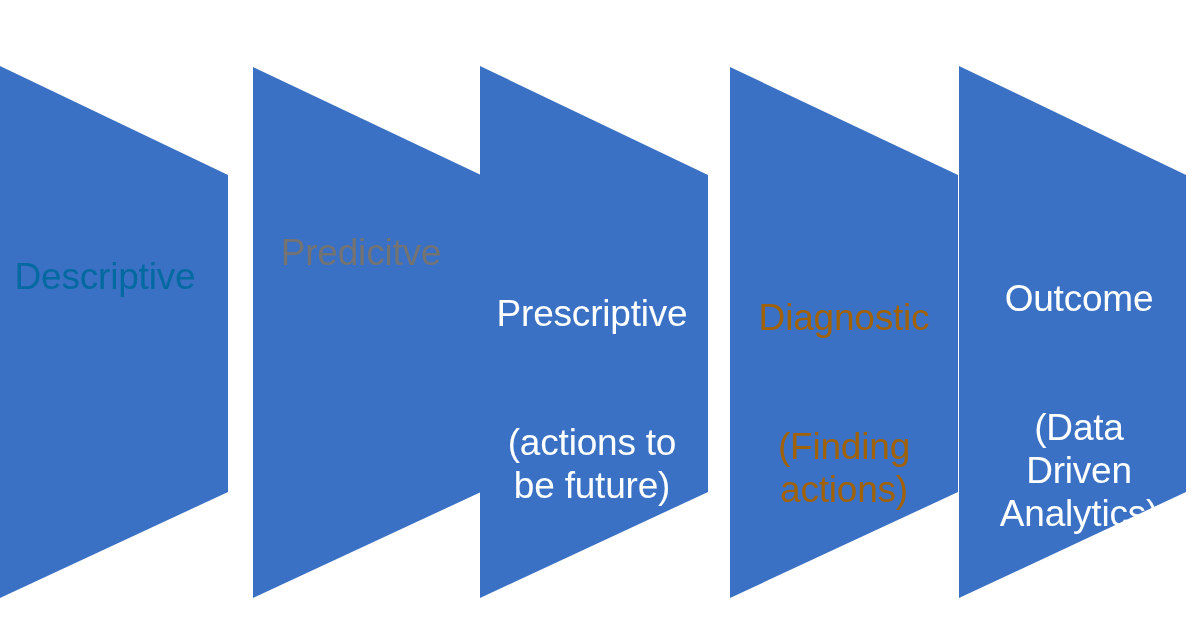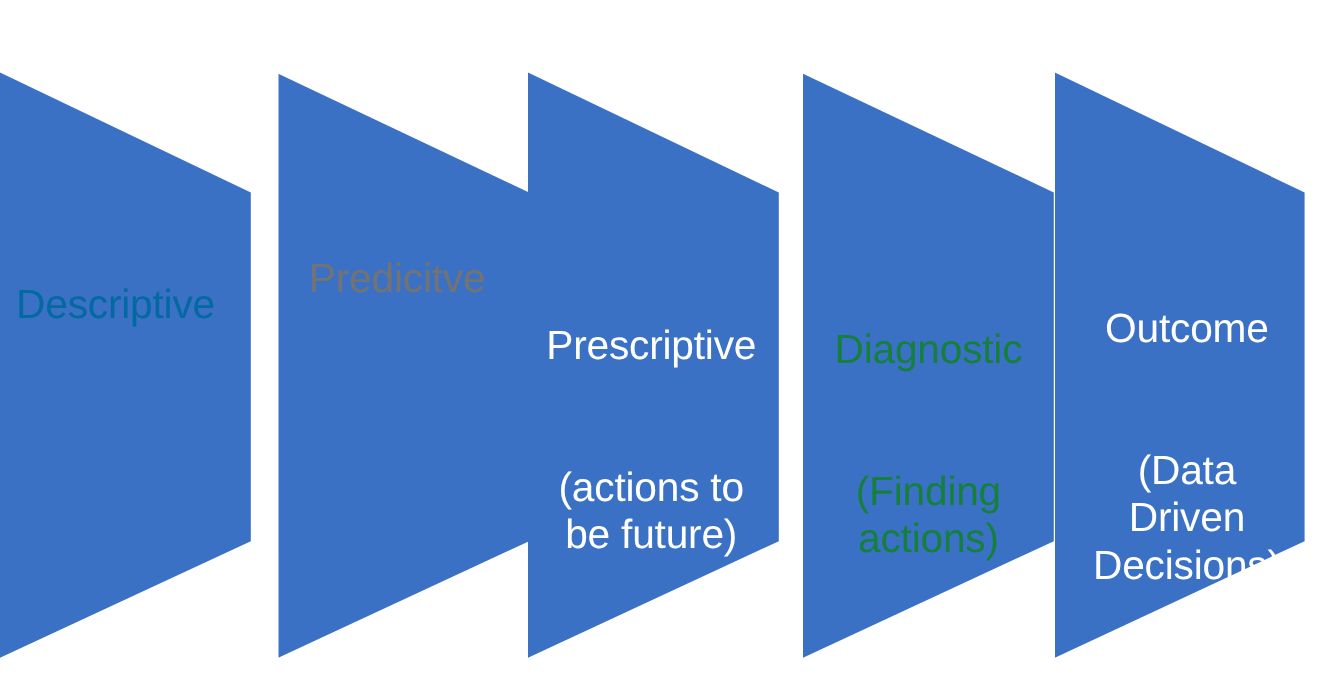--- a/index.html
+++ b/index.html
@@ -115,32 +115,32 @@
       <span class="chevron-title">Prescriptive</span>
       <span class="chevron-body">(actions to
 be future)</span>
     </div>
   </div>
 
   <div class="chevron" id="chevron-4">
     <svg class="chevron-shape" viewBox="0 0 232 636" preserveAspectRatio="none">
       <polygon points="0,67 228,175 228,492 0,598" fill="#3b71c5"></polygon>
     </svg>
-    <div class="chevron-label" id="label-4" style="color: #15803d;">
+    <div class="chevron-label" id="label-4" style="color: #a16207;">
       <span class="chevron-title">Diagnostic</span>
       <span class="chevron-body">(Finding
 actions)</span>
     </div>
   </div>
 
   <div class="chevron" id="chevron-5">
     <svg class="chevron-shape" viewBox="0 0 232 636" preserveAspectRatio="none">
       <polygon points="0,66 227,175 227,492 0,598" fill="#3b71c5"></polygon>
     </svg>
     <div class="chevron-label" id="label-5" style="color: rgb(255, 255, 255);">
       <span class="chevron-title">Outcome</span>
       <span class="chevron-body">(Data
 Driven
-Decisions)</span>
+Analytics)</span>
     </div>
   </div>
 
 </div>
 
 </body></html>

